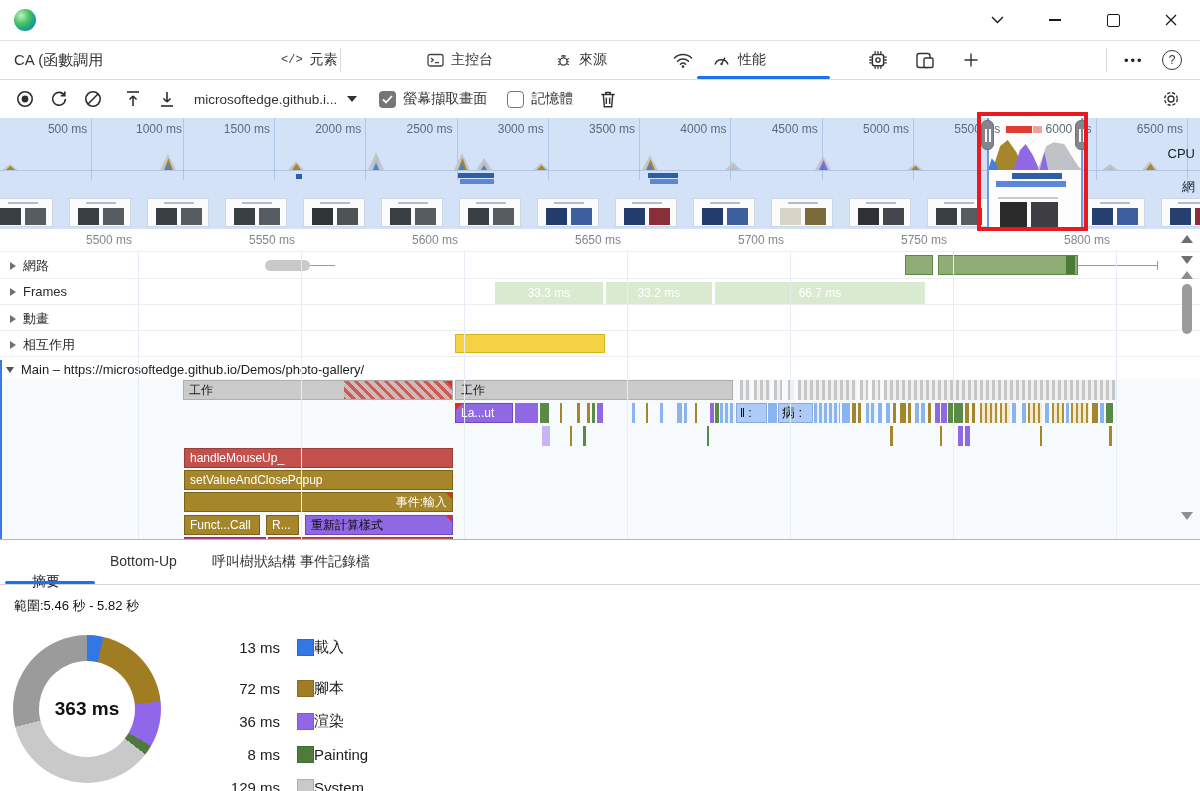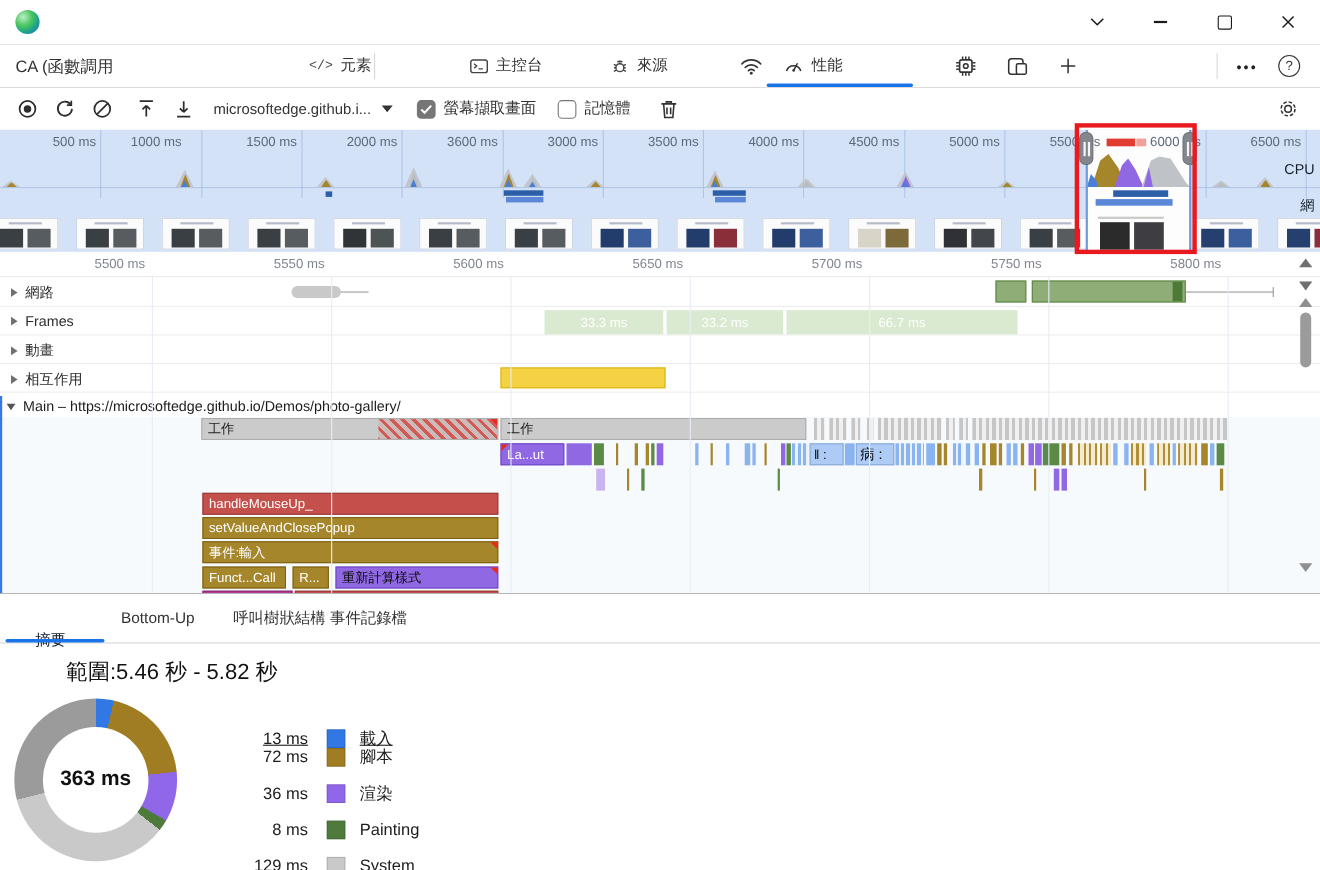--- a/index.html
+++ b/index.html
@@ -85,28 +85,28 @@
   .seg.so{background:repeating-linear-gradient(90deg,#b09034 0 2px,#f3ead0 2px 5px);}
   .seg.sg{background:repeating-linear-gradient(90deg,#c6c6c6 0 3px,#f0f0f0 3px 6px);}
   .blue-edge{position:absolute;left:0;top:131px;width:2px;height:180px;background:#3b78e7;}
   .scroll-tri{position:absolute;width:0;height:0;}
   .scroll-thumb{position:absolute;background:#9b9b9b;border-radius:5px;}
   
   .bottom{position:absolute;left:0;top:541px;width:1200px;height:250px;background:#fff;}
   .bt-tabs{position:absolute;left:0;top:0;width:1200px;height:43px;border-bottom:1px solid #d6d6d6;}
   .bt-tab{position:absolute;top:12px;font-size:14px;color:#333;}
   .bt-underline{position:absolute;left:5px;bottom:0;width:90px;height:3px;background:#1a73e8;border-radius:2px;}
-  .range{position:absolute;left:14px;top:56px;font-size:20px;color:#111;margin-left:46px;}
+  .range{position:absolute;left:14px;top:56px;font-size:13px;color:#111;}
   .donut{position:absolute;left:13px;top:94px;width:148px;height:148px;border-radius:50%;}
   .donut-hole{position:absolute;left:26px;top:26px;width:96px;height:96px;border-radius:50%;background:#fff;
               display:flex;align-items:center;justify-content:center;font-size:19px;font-weight:bold;color:#111;}
   .legend-row{position:absolute;left:192px;height:28px;display:flex;align-items:center;font-size:15px;color:#202020;}
   .legend-val{display:inline-block;width:88px;text-align:right;}
   .legend-swatch{display:inline-block;width:17px;height:17px;margin-left:17px;border:1px solid rgba(0,0,0,.12);box-sizing:border-box;}
-  .legend-lab{margin-left:13px;}
+  .legend-lab{}
 </style>
 </head>
 <body>
 
 <div class="app">
 
   <div class="titlebar">
     <div class="edge-logo"></div>
     <div class="win-controls">
       <div class="win-btn">
@@ -276,27 +276,27 @@
       </div>
     <div class="handle" style="left:1075px;">
         <i style="left:3px"></i>
         <i style="left:7px"></i>
       </div>
     <div class="side-label" style="top:28px;">CPU</div>
     <div class="side-label" style="top:60px;">網</div>
   <div class="ov-line" style="left: 91.3px;"></div>
       <div class="ov-label" style="left: 15.3px;">500 ms</div>
       <div class="ov-line" style="left: 182.6px;"></div>
-      <div class="ov-label" style="left: 93px; text-align: right;">1000 ms</div>
+      <div class="ov-label" style="left: 110px; text-align: right;">1000 ms</div>
       <div class="ov-line" style="left: 273.9px;"></div>
       <div class="ov-label" style="left: 197.9px;">1500 ms</div>
       <div class="ov-line" style="left: 365.2px;"></div>
       <div class="ov-label" style="left: 289.2px;">2000 ms</div>
       <div class="ov-line" style="left: 456.5px;"></div>
-      <div class="ov-label" style="left: 380.5px;">3600 ms</div>
+      <div class="ov-label" style="left: 380.5px;">2500 ms</div>
       <div class="ov-line" style="left: 547.8px;"></div>
       <div class="ov-label" style="left: 471.8px;">3000 ms</div>
       <div class="ov-line" style="left: 639.1px;"></div>
       <div class="ov-label" style="left: 563.1px;">3500 ms</div>
       <div class="ov-line" style="left: 730.4px;"></div>
       <div class="ov-label" style="left: 654.4px;">4000 ms</div>
       <div class="ov-line" style="left: 821.7px;"></div>
       <div class="ov-label" style="left: 745.7px;">4500 ms</div>
       <div class="ov-line" style="left: 913px;"></div>
       <div class="ov-label" style="left: 837px;">5000 ms</div>
@@ -473,21 +473,21 @@
     </div>
     <div class="blue-edge"></div>
 
     <div class="fb gray" style="left:183px;top:151px;width:270px;">
       <span>工作</span>
       <span class="hatch" style="left:160px;width:108px;"></span>
       <span class="corner"></span>
     </div>
     <div class="fb red" style="left:184px;top:219px;width:269px;"><span>handleMouseUp_</span></div>
     <div class="fb olive" style="left:184px;top:241px;width:269px;"><span>setValueAndClosePopup</span></div>
-    <div class="fb olive corner" style="left:184px;top:263px;width:269px;"><span>事件:輸入</span></div>
+    <div class="fb olive corner" style="left:184px;top:263px;width:269px;text-align:right;"><span>事件:輸入</span></div>
     <div class="fb olive" style="left:184px;top:286px;width:76px;"><span>Funct...Call</span></div>
     <div class="fb olive" style="left:266px;top:286px;width:33px;"><span>R...</span></div>
     <div class="fb purple blacktext corner" style="left:305px;top:286px;width:148px;"><span>重新計算樣式</span></div>
     <div class="fb magenta" style="left:184px;top:308px;width:82px;"></div>
     <div class="fb red" style="left:268px;top:308px;width:185px;"></div>
 
     <div class="fb gray" style="left:455px;top:151px;width:278px;"><span>工作</span></div>
     <div class="fb purple cornerTL" style="left:455px;top:174px;width:58px;"><span>La...ut</span></div>
     <div class="fb lblue" style="left:736px;top:174px;width:31px;padding:0 3px;"><span>‖ :</span></div>
     <div class="fb lblue" style="left:778px;top:174px;width:35px;padding:0 3px;font-size:13px;"><span>病 :</span></div>
@@ -587,21 +587,21 @@
       <div class="bt-tab" style="left:110px;">Bottom-Up</div>
       <div class="bt-tab" style="left:212px;">呼叫樹狀結構</div>
       <div class="bt-tab" style="left:300px;">事件記錄檔</div>
       <div class="bt-underline"></div>
     </div>
     <div class="range">範圍:5.46 秒 - 5.82 秒</div>
     <div class="donut" id="donut" style="background: conic-gradient(rgb(50, 120, 228) 0deg, rgb(50, 120, 228) 12.8926deg, rgb(160, 125, 34) 12.8926deg, rgb(160, 125, 34) 84.2975deg, rgb(144, 103, 232) 84.2975deg, rgb(144, 103, 232) 120deg, rgb(78, 122, 60) 120deg, rgb(78, 122, 60) 127.934deg, rgb(201, 201, 201) 127.934deg, rgb(201, 201, 201) 255.868deg, rgb(155, 155, 155) 255.868deg, rgb(155, 155, 155) 360deg);">
       <div class="donut-hole">363 ms</div>
     </div>
     <div id="legend">
-        <div class="legend-row" style="top: 116px; text-decoration: underline;">
+        <div class="legend-row" style="top: 92px;">
           <span class="legend-val">13 ms</span>
           <span class="legend-swatch" style="background: rgb(50, 120, 228);"></span>
           <span class="legend-lab">載入</span>
         </div>
         <div class="legend-row" style="top: 133px;">
           <span class="legend-val">72 ms</span>
           <span class="legend-swatch" style="background: rgb(160, 125, 34);"></span>
           <span class="legend-lab">腳本</span>
         </div>
         <div class="legend-row" style="top: 166px;">

